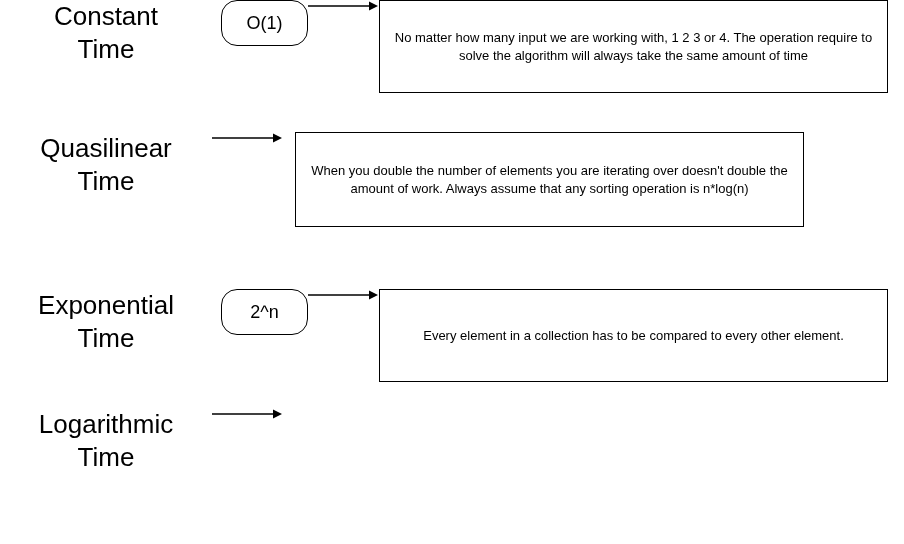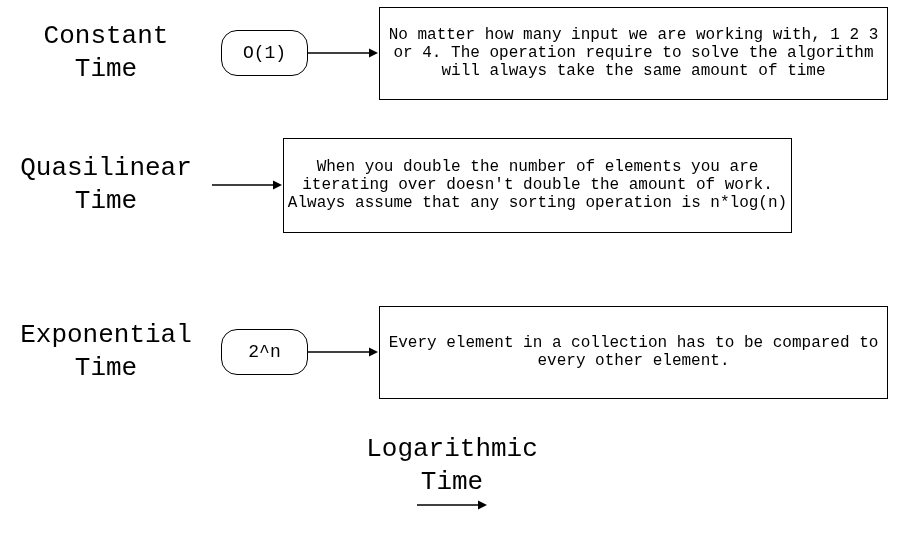--- a/index.html
+++ b/index.html
@@ -14,22 +14,21 @@
     width: 904px;
     height: 544px;
     background: #ffffff;
     overflow: hidden;
   }
   .row {
     position: absolute;
     left: 0;
     width: 904px;
     display: flex;
-    align-items: center;
-    font-family: Liberation Mono, monospace;
+    align-items: flex-start;
   }
   .title {
     width: 212px;
     text-align: center;
     font-size: 26px;
     line-height: 33px;
     color: #000000;
     flex: 0 0 auto;
   }
   .pill {
@@ -56,21 +55,21 @@
   .desc {
     flex: 0 0 auto;
     box-sizing: border-box;
     width: 509px;
     border: 1.5px solid #000000;
     background: #ffffff;
     display: flex;
     align-items: center;
     justify-content: center;
     text-align: center;
-    font-size: 16px;
+    font-size: 13px;
     line-height: 18px;
     padding: 2px 3px;
   }
 </style>
 </head>
 <body>
 
 <div class="canvas">
 
   <div class="row" style="top:0px;height:106px;">
@@ -92,43 +91,43 @@
 
   <div class="row" style="top:132px;height:106px;">
     <div class="title">
       <span>Quasilinear</span><br>
       <span>Time</span>
     </div>
     <svg class="arrow" viewBox="0 0 71 12">
       <line x1="0" y1="6" x2="61" y2="6" stroke="#000000" stroke-width="1.5"></line>
       <polygon points="61,1.5 70,6 61,10.5" fill="#000000"></polygon>
     </svg>
-    <div class="desc" style="height:95px;">
+    <div class="desc" style="height:95px;margin-left:12px;">
       <span>When you double the number of elements you are iterating over doesn't double the amount of work. Always assume that any sorting operation is n*log(n)</span>
     </div>
   </div>
 
-  <div class="row" style="top:299px;height:106px;">
+  <div class="row" style="top:289px;height:106px;">
     <div class="title">
       <span>Exponential</span><br>
       <span>Time</span>
     </div>
     <div class="pill">
       <span>2^n</span>
     </div>
     <svg class="arrow" viewBox="0 0 71 12">
       <line x1="0" y1="6" x2="61" y2="6" stroke="#000000" stroke-width="1.5"></line>
       <polygon points="61,1.5 70,6 61,10.5" fill="#000000"></polygon>
     </svg>
     <div class="desc" style="height:93px;">
       <span>Every element in a collection has to be compared to every other element.</span>
     </div>
   </div>
 
-  <div class="row" style="top:433px;height:106px;flex-direction:column;">
+  <div class="row" style="top:408px;height:106px;">
     <div class="title">
       <span>Logarithmic</span><br>
       <span>Time</span>
     </div>
     <svg class="arrow" viewBox="0 0 71 12">
       <line x1="0" y1="6" x2="61" y2="6" stroke="#000000" stroke-width="1.5"></line>
       <polygon points="61,1.5 70,6 61,10.5" fill="#000000"></polygon>
     </svg>
   </div>
 

